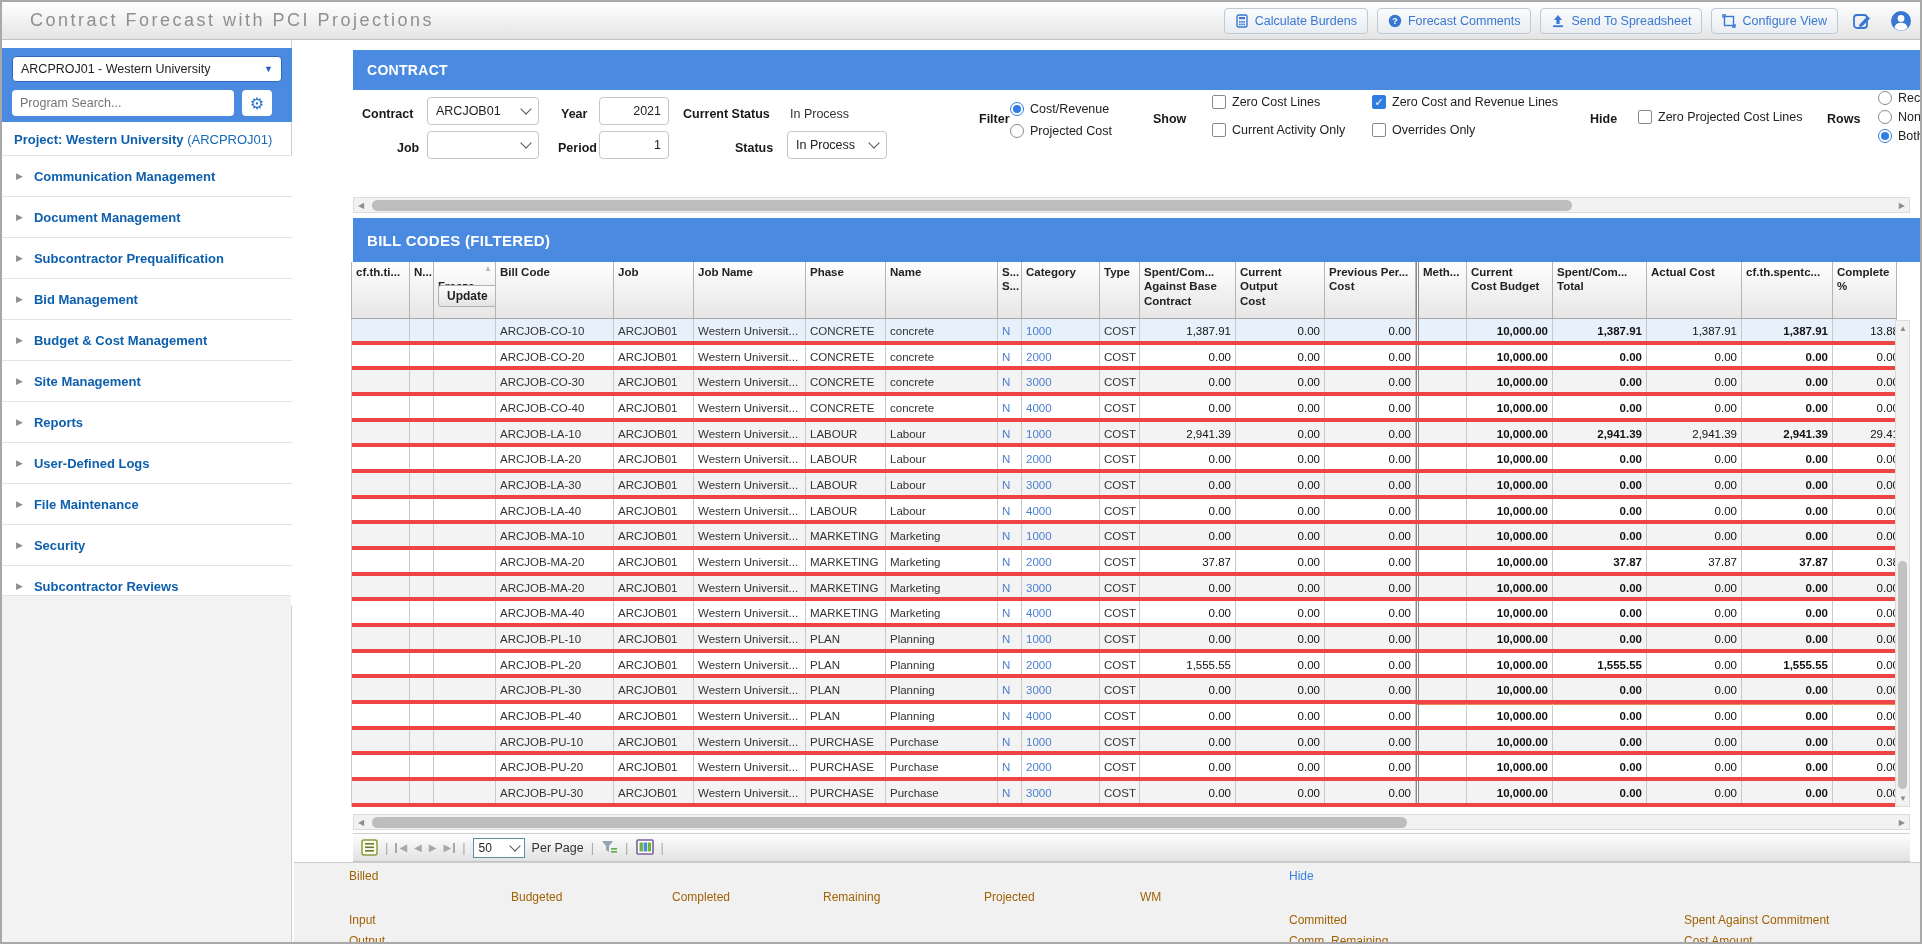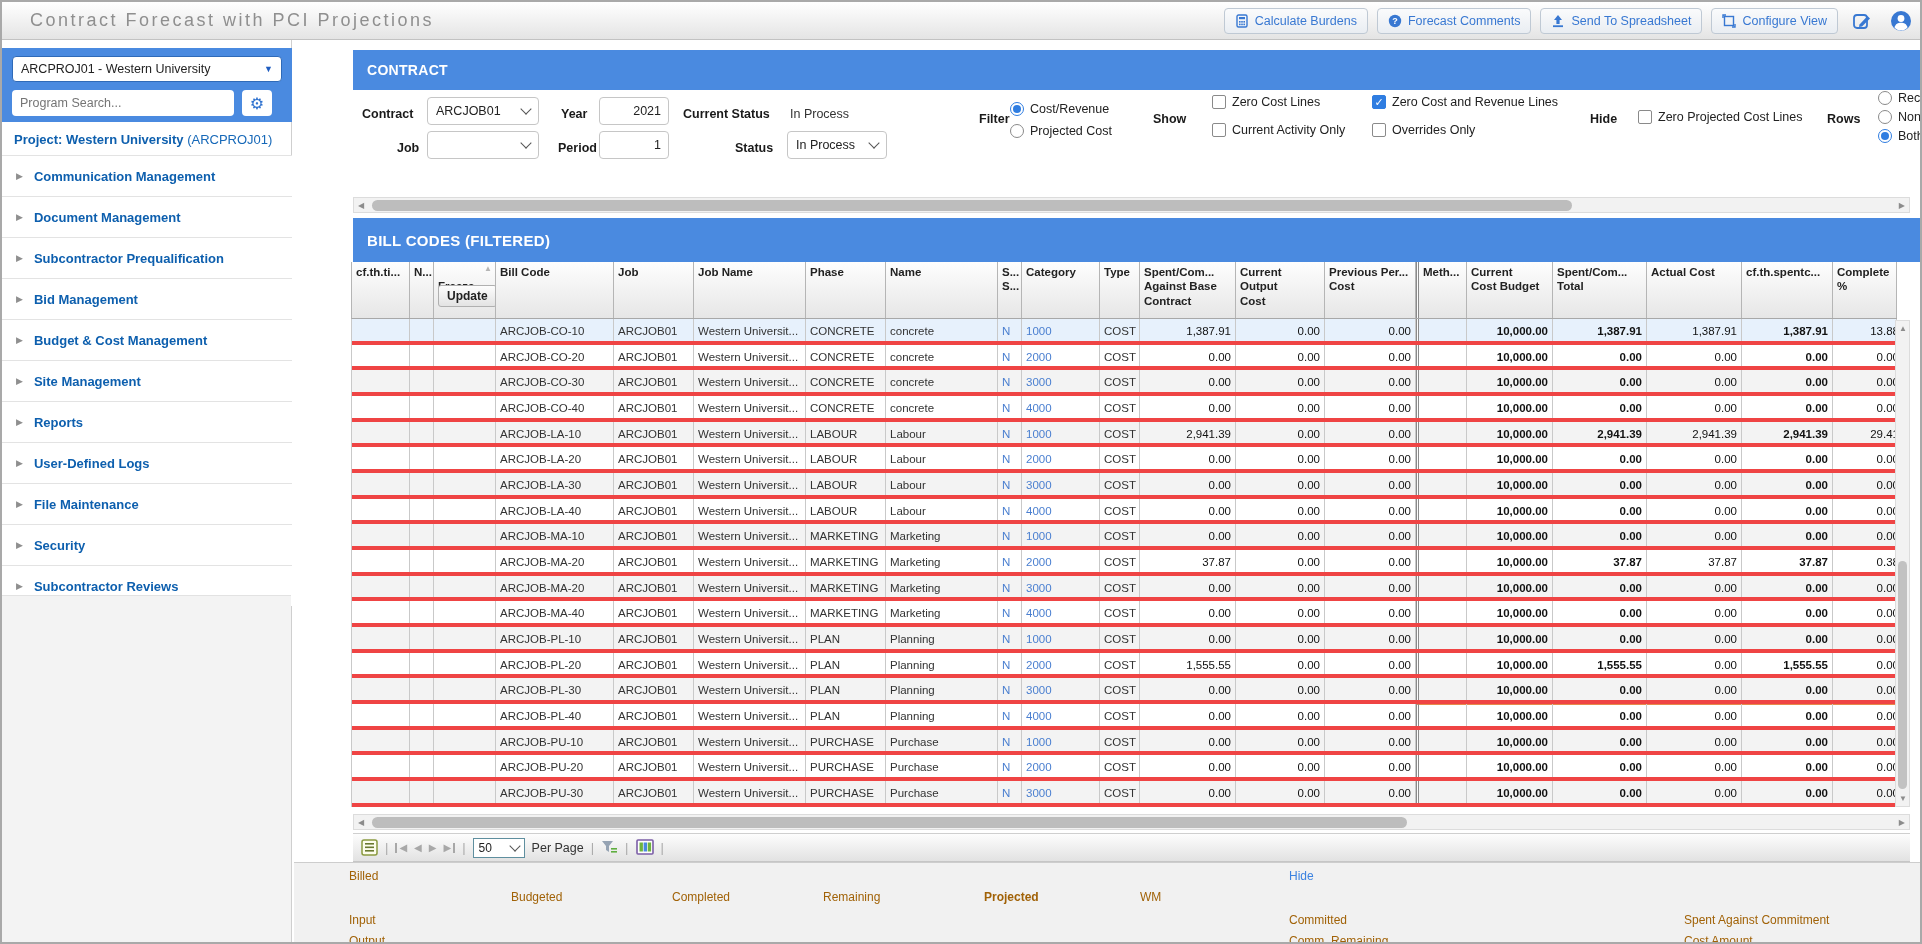--- a/index.html
+++ b/index.html
@@ -930,21 +930,21 @@
     </span>
     <span class="psep">|</span>
   </div>
 
   <div class="abs legend">
     <span class="lg" style="left:55px;top:6px;">Billed</span>
     <span class="lg lg-link" style="left:995px;top:6px;">Hide</span>
     <span class="lg" style="left:217px;top:27px;">Budgeted</span>
     <span class="lg" style="left:378px;top:27px;">Completed</span>
     <span class="lg" style="left:529px;top:27px;">Remaining</span>
-    <span class="lg" style="left:690px;top:27px;font-weight:bold;">Projected</span>
+    <span class="lg" style="left:690px;top:27px;">Projected</span>
     <span class="lg" style="left:846px;top:27px;">WM</span>
     <span class="lg" style="left:55px;top:50px;">Input</span>
     <span class="lg" style="left:995px;top:50px;">Committed</span>
     <span class="lg" style="left:1390px;top:50px;">Spent Against Commitment</span>
     <span class="lg" style="left:55px;top:71px;">Output</span>
     <span class="lg" style="left:995px;top:71px;">Comm. Remaining</span>
     <span class="lg" style="left:1390px;top:71px;">Cost Amount</span>
   </div>
 
 </div>

